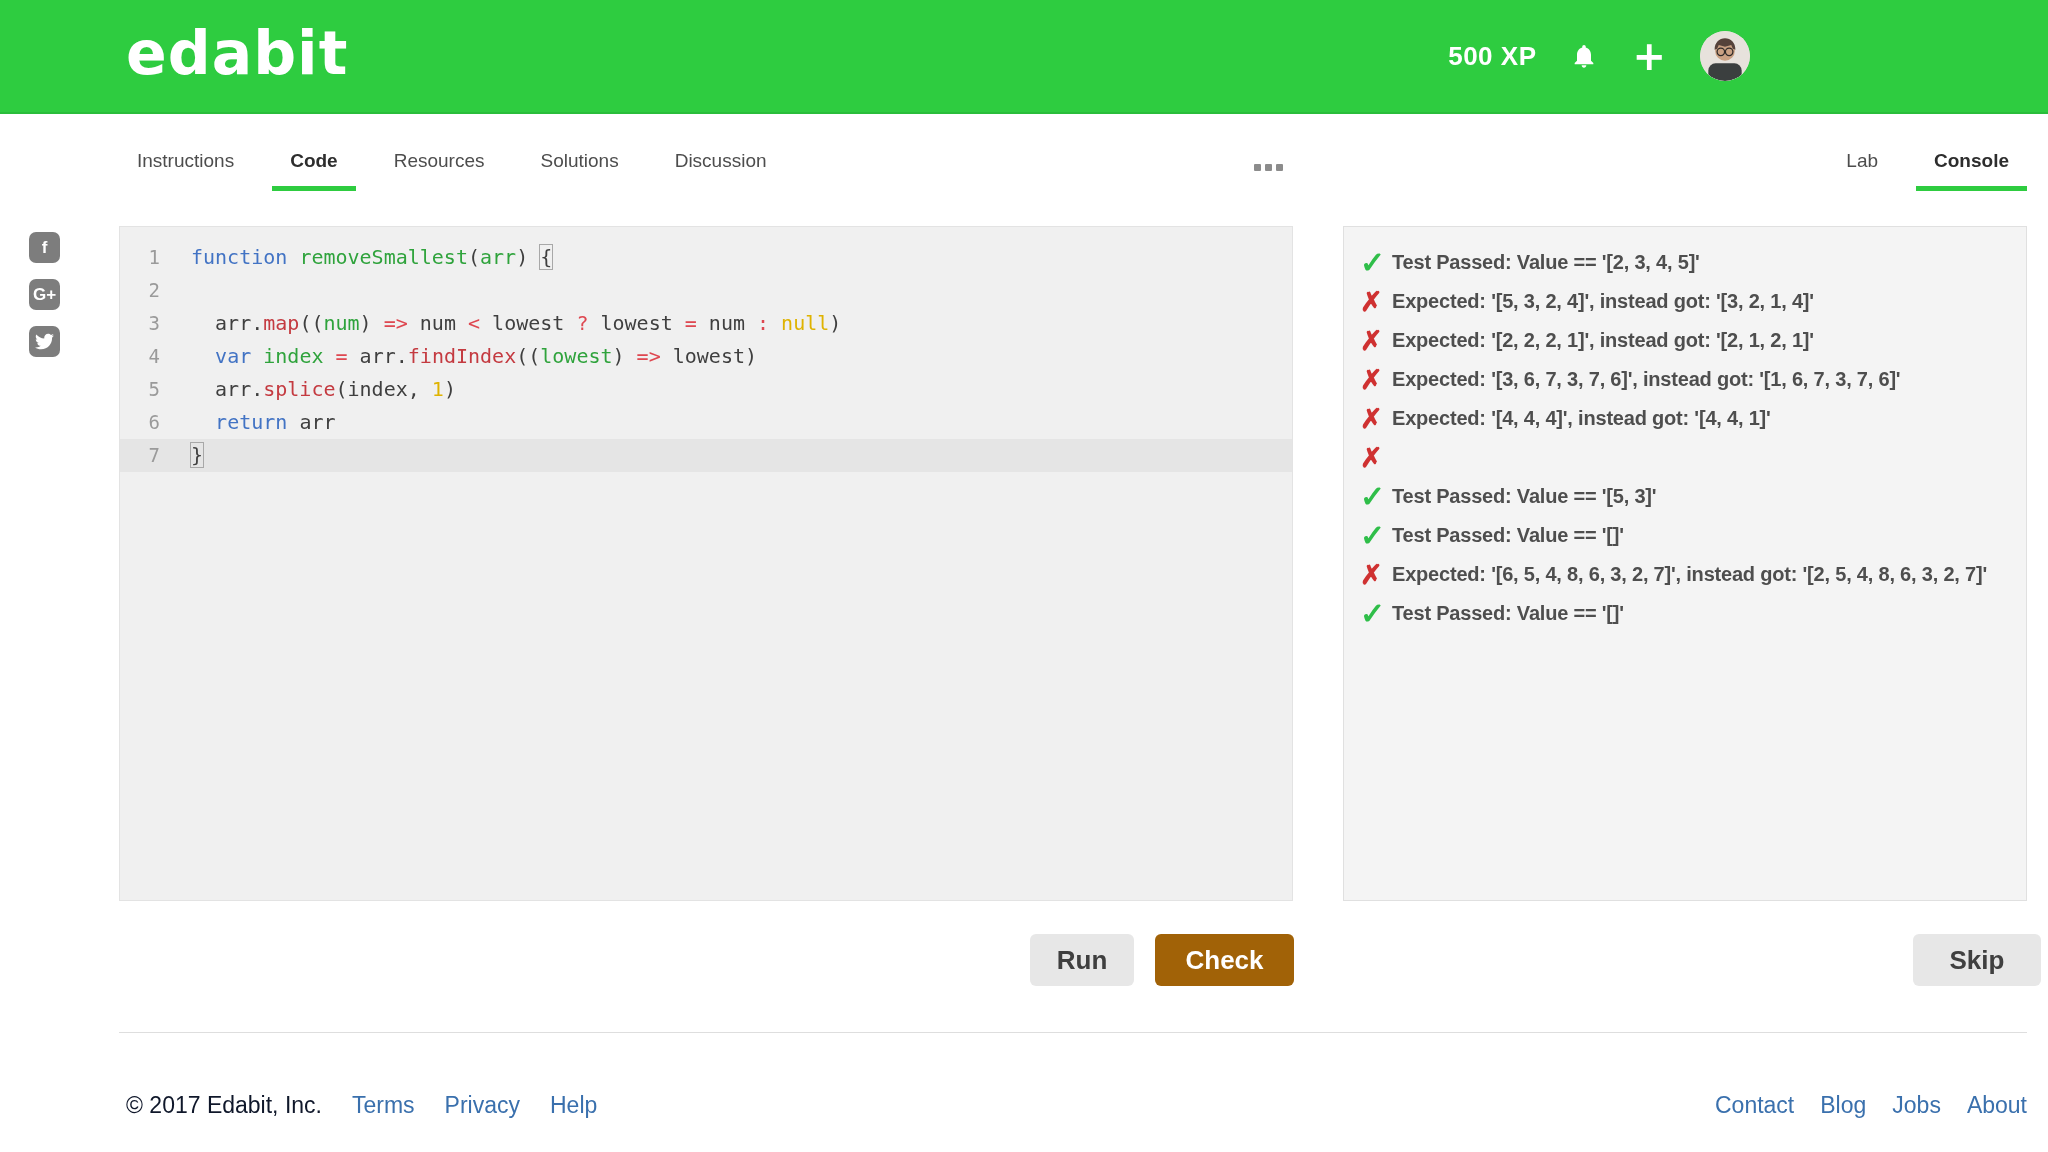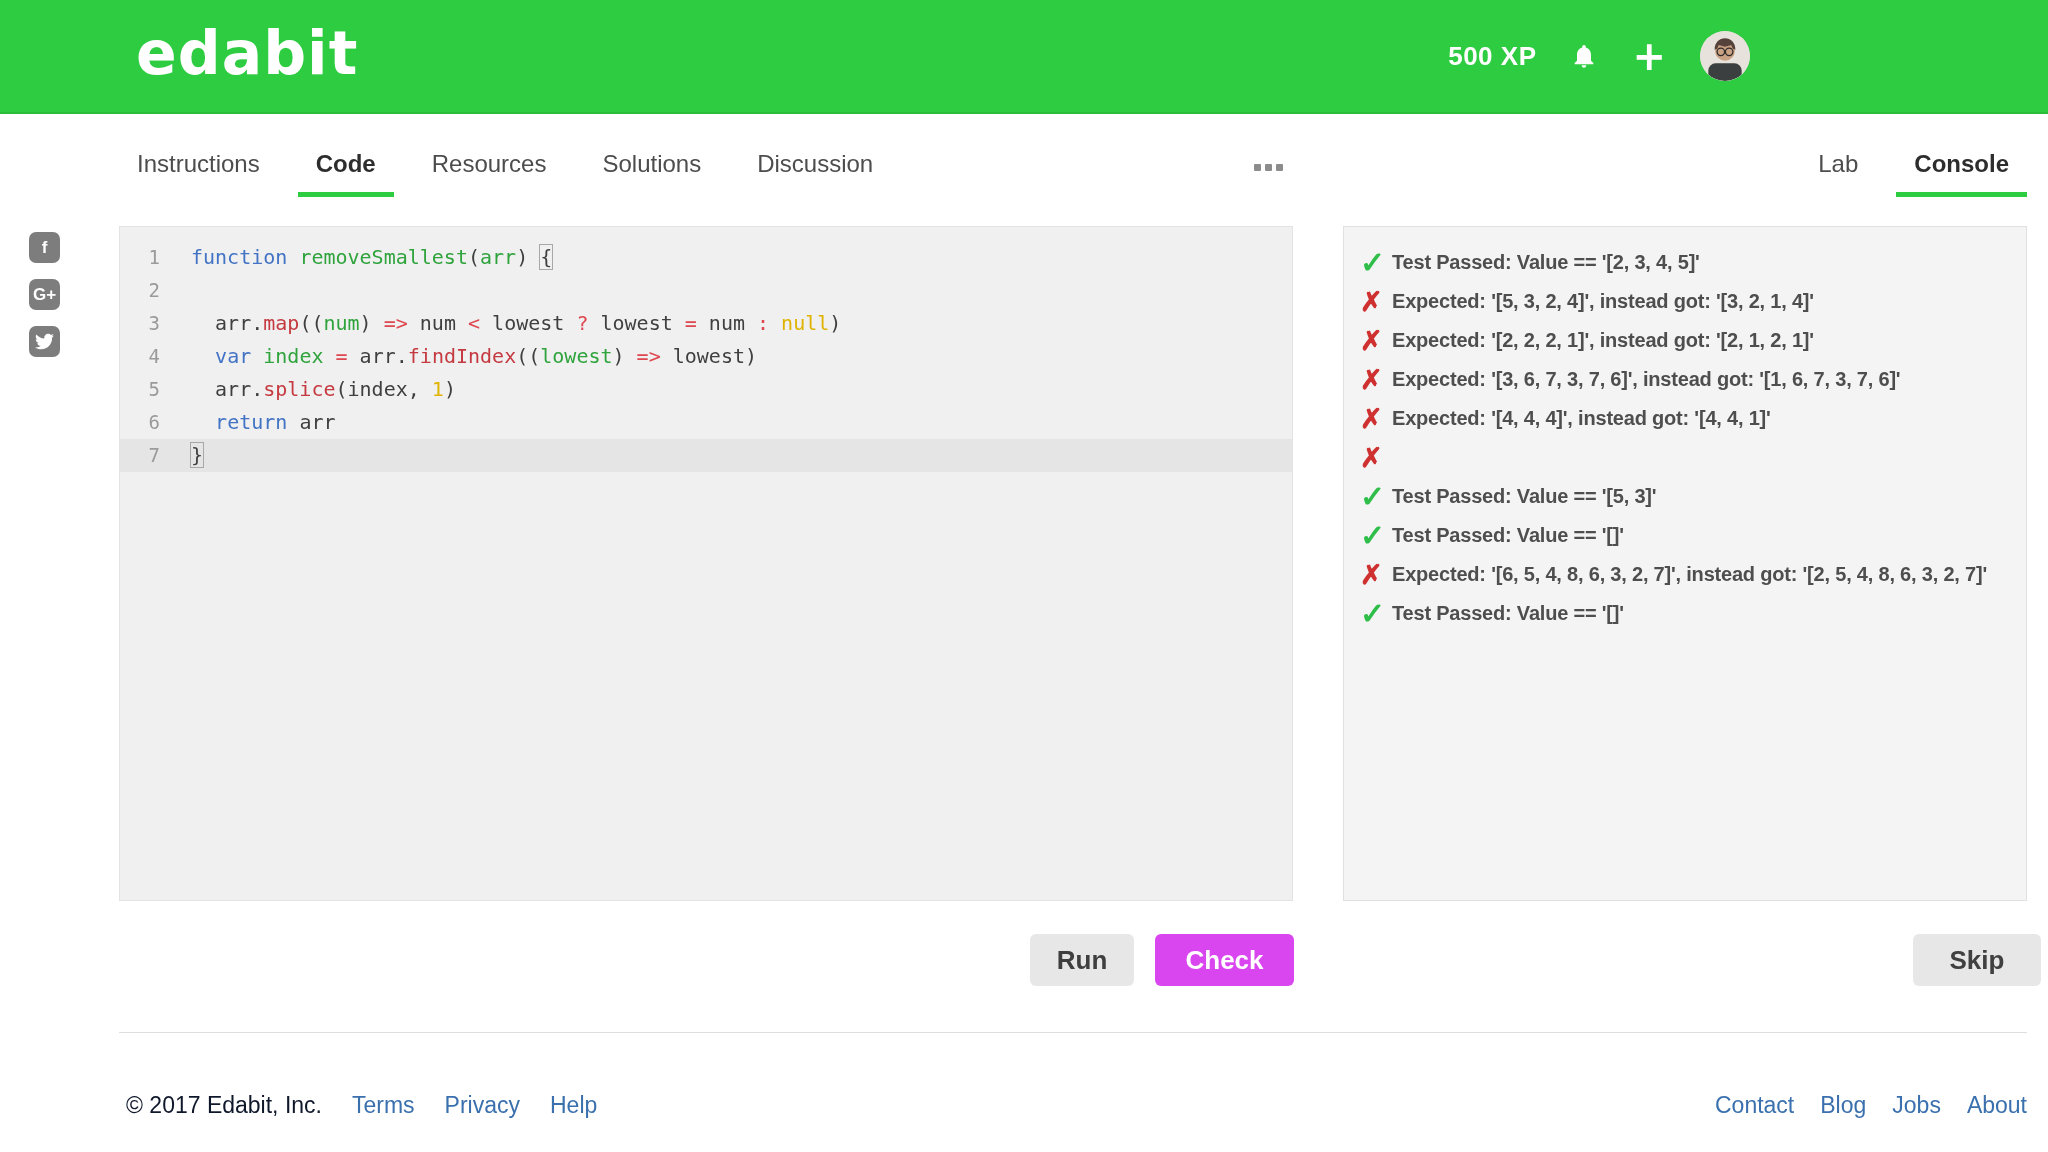--- a/index.html
+++ b/index.html
@@ -10,21 +10,21 @@
   }
 
   
   .header {
     position:absolute; top:0; left:0; width:2048px; height:114px;
     background:#2ecc40; border-bottom:2px solid rgba(0,0,0,0.07);
   }
   .logo {
     position:absolute; left:126px; top:50%; transform:translateY(-54%);
     font-family:"DejaVu Sans", sans-serif; font-weight:600;
-    font-size:60px; color:#ffffff; letter-spacing:1px; cursor:pointer;margin-left:10px;
+    font-size:60px; color:#ffffff; letter-spacing:1px; cursor:pointer;
   }
   .header-right {
     position:absolute; right:298px; top:0; height:100%;
     display:flex; align-items:center; gap:34px;
   }
   .xp { color:#ffffff; font-size:26px; font-weight:600; letter-spacing:0.5px; cursor:pointer; }
   .bell svg { display:block; width:28px; height:28px; fill:#ffffff; cursor:pointer; }
   .plus {
     color:#ffffff; font-size:40px; font-weight:700; line-height:28px; cursor:pointer;
     font-family:"DejaVu Sans", sans-serif;
@@ -36,21 +36,21 @@
   .avatar svg { display:block; width:50px; height:50px; }
 
   
   .tabbar {
     position:absolute; left:119px; right:21px; top:146px; height:50px;
   }
   .tabs-left, .tabs-right { display:flex; gap:20px; align-items:flex-start; height:100%; }
   .tabs-left { float:left; }
   .tabs-right { float:right; }
   .tab {
-    padding:4px 18px 14px; font-size:24px; color:#4d4d4d; cursor:pointer;
+    padding:4px 18px 14px; font-size:19px; color:#4d4d4d; cursor:pointer;
     border-bottom:5px solid transparent; white-space:nowrap;
   }
   .tab.active { color:#2d2d2d; font-weight:700; border-bottom-color:#2ecc40; }
   .more-dots {
     position:absolute; left:1135px; top:18px; display:flex; gap:4px; cursor:pointer;
   }
   .more-dots i { width:7px; height:7px; background:#8c8c8c; border-radius:1px; }
 
   
   .social-rail { position:absolute; left:29px; top:232px; display:flex; flex-direction:column; gap:16px; }
@@ -94,21 +94,21 @@
   .ric.pass { color:#2fbe49; font-size:30px; font-weight:700; }
   .ric.fail { color:#cf3131; font-size:27px; font-weight:900; }
   .rtext { font-size:20px; font-weight:700; color:#4e4e4e; letter-spacing:-0.2px; }
 
   
   .btn {
     position:absolute; top:934px; height:52px; border:none; border-radius:6px;
     font-family:"Liberation Sans", sans-serif; font-size:26px; cursor:pointer;
   }
   .btn-run   { left:1030px; width:104px; background:#e7e7e7; color:#3f3f3f; font-weight:600; }
-  .btn-check { left:1155px; width:139px; background:#d946ef; color:#ffffff; font-weight:700; }
+  .btn-check { left:1155px; width:139px; background:#a16207; color:#ffffff; font-weight:700; }
   .btn-skip  { left:1913px; width:128px; background:#e7e7e7; color:#404040; font-weight:700; }
 
   
   .footer-hr { position:absolute; left:119px; right:21px; top:1032px; height:1px; background:#dedede; }
   .footer { position:absolute; left:119px; right:21px; top:1092px; height:40px; font-size:23px; }
   .footer-left  { float:left; display:flex; gap:30px; align-items:baseline; }
   .footer-right { float:right; display:flex; gap:26px; align-items:baseline; }
   .copyright { color:#0f172a; margin-right:0px;margin-left:7px; }
   .flink { color:#3a70ad; cursor:pointer; text-decoration:none; }
 </style>

